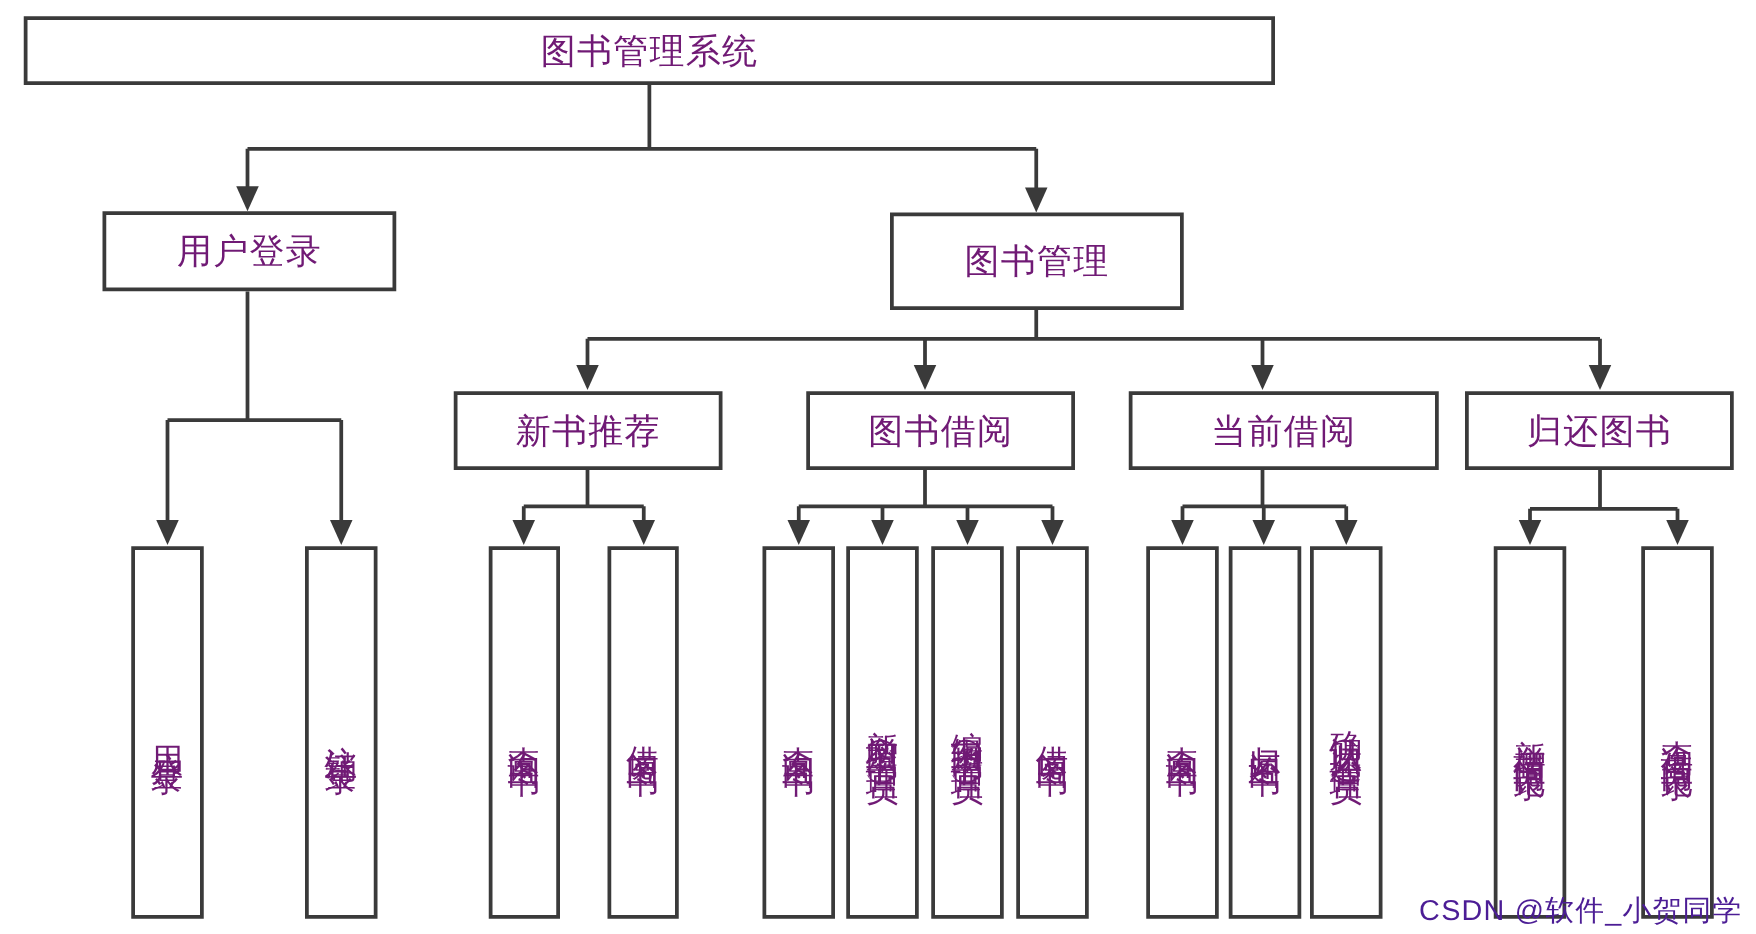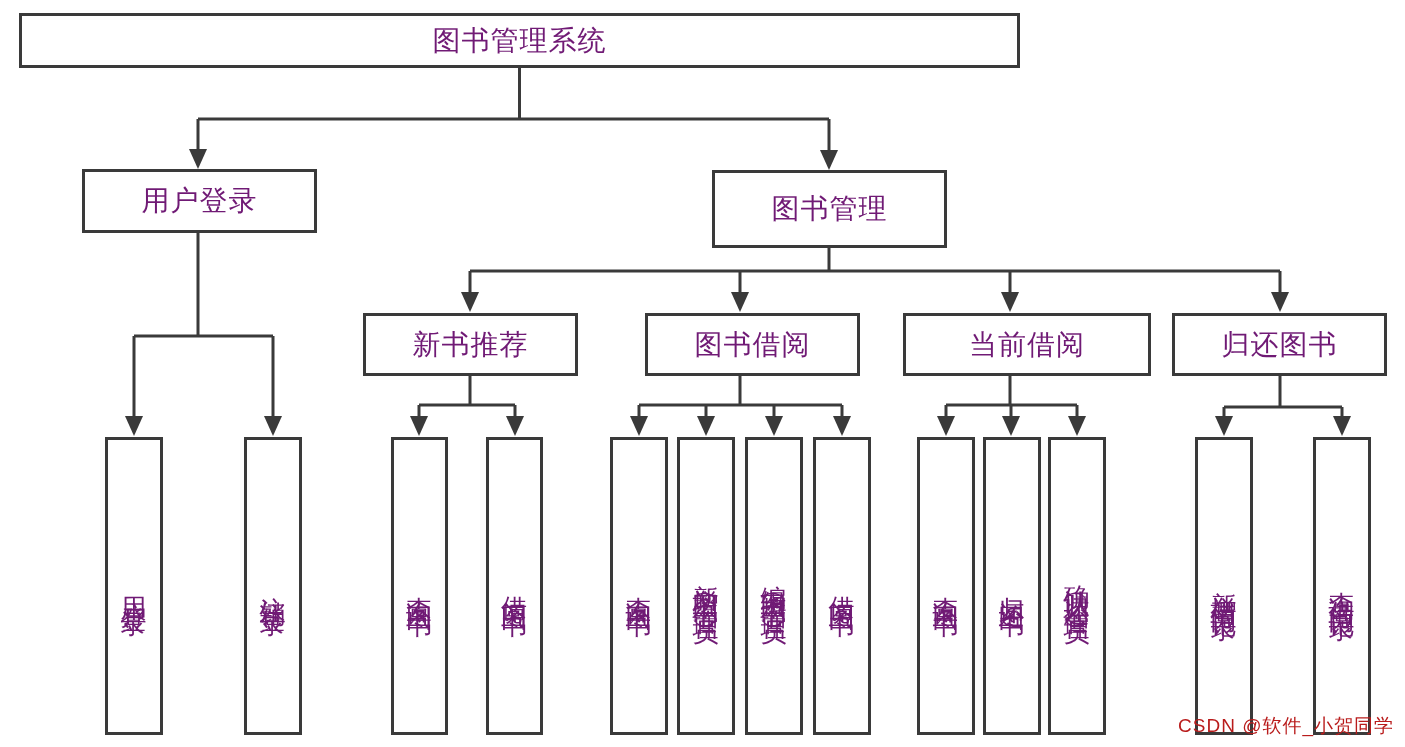--- a/index.html
+++ b/index.html
@@ -39,23 +39,23 @@
     text-orientation: mixed;
     font-size: 26px;
     letter-spacing: 5px;
     line-height: 1;
     white-space: nowrap;
   }
   .watermark {
     position: absolute;
     right: 11px;
     top: 713px;
-    font-size: 19px;
+    font-size: 23px;
     letter-spacing: 1px;
-    color: #b91c1c;
+    color: #4c1d95;
     z-index: 5;
     white-space: nowrap;
   }
 </style>
 </head>
 <body>
 
 <div class="canvas">
 
   <svg class="connectors" viewBox="0 0 1405 747" xmlns="http://www.w3.org/2000/svg">

